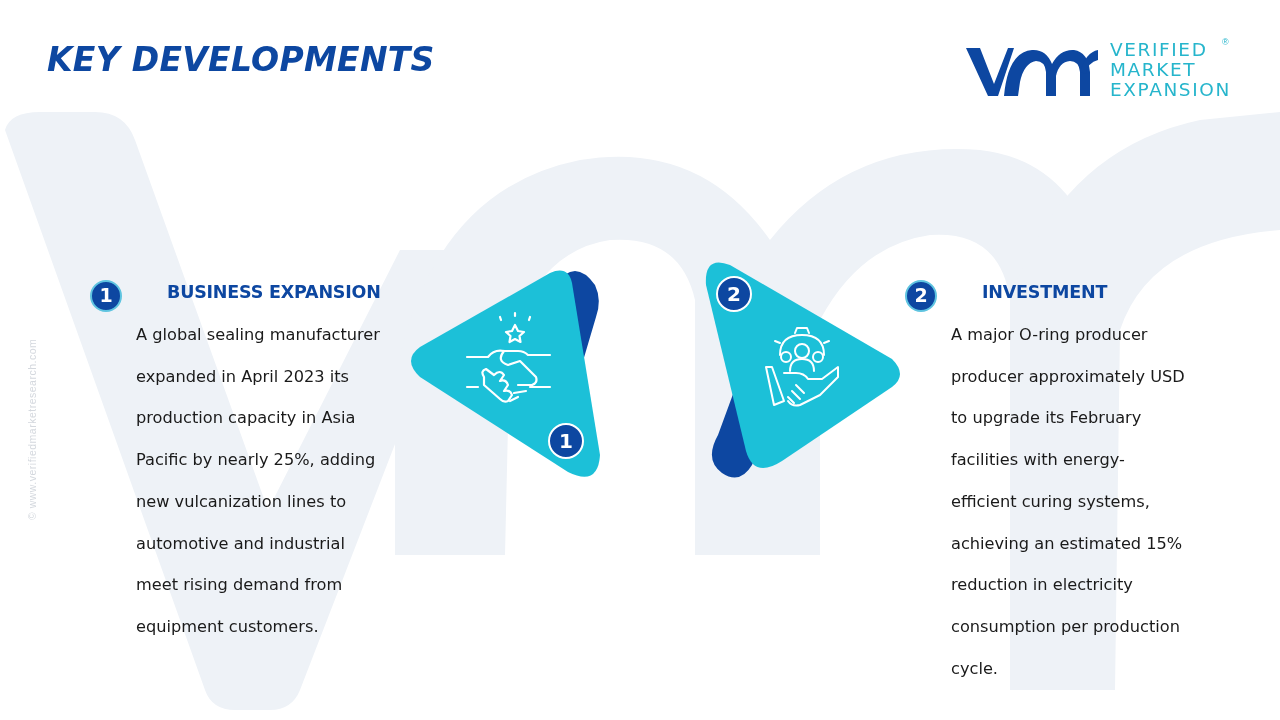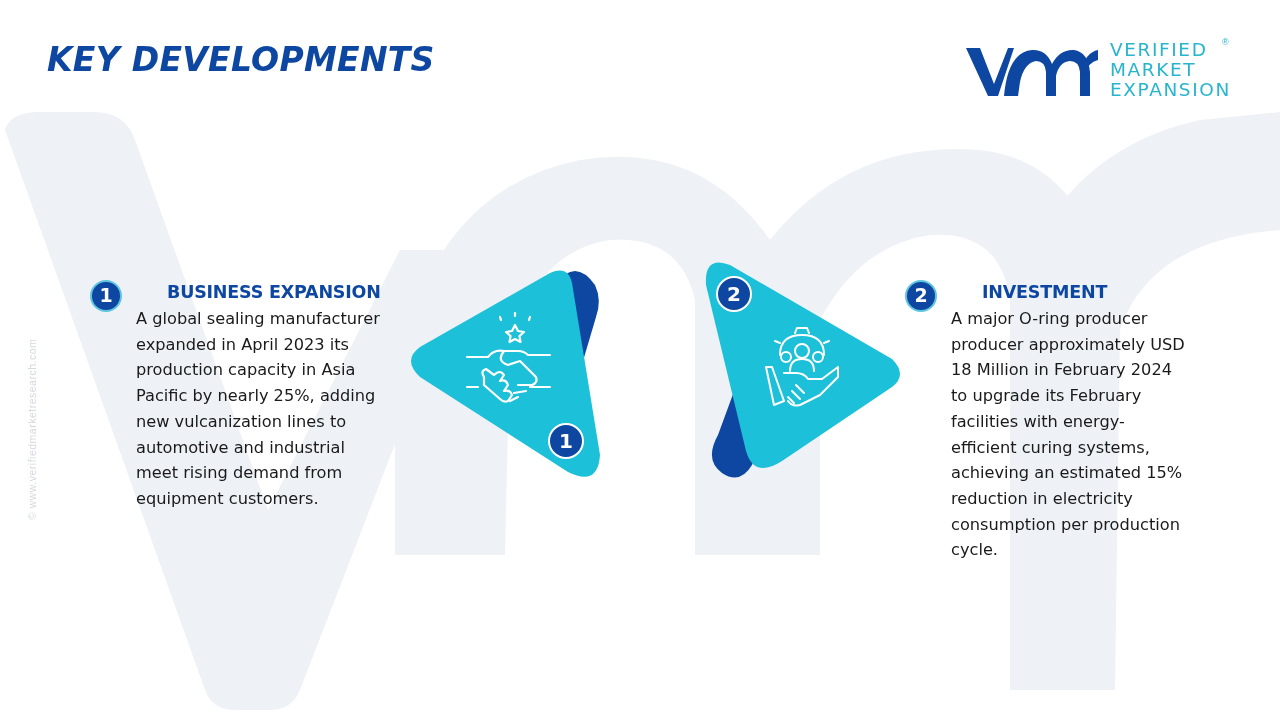--- a/index.html
+++ b/index.html
@@ -40,21 +40,21 @@
   }
   .dev-title {
     position: absolute; left: 46px; top: 2px;
     font-family: "DejaVu Sans", sans-serif; font-weight: bold; font-size: 17.5px; color: #0d47a1;
     letter-spacing: -0.2px; white-space: nowrap; margin-left: 31px;
   }
   .dev-body {
     position: absolute; left: 46px; top: 26px; width: 270px;
     font-family: "DejaVu Sans", sans-serif; font-size: 16.2px; line-height: 25.7px; color: #1a1a1a;
   }
-  .dev-body div { white-space: nowrap; }
+  .dev-body div { white-space: nowrap; margin-top: 16px; }
 
   .tri { position: absolute; z-index: 2; }
   .tri-1 { left: 400px; top: 255px; }
   .tri-2 { left: 700px; top: 255px; }
 
   .tri-badge {
     position: absolute; width: 36px; height: 36px; border-radius: 50%;
     background: #0d47a1; border: 2px solid #ffffff;
     color: #fff; font-weight: bold; font-size: 20px; line-height: 32px; text-align: center;
     font-family: "DejaVu Sans", sans-serif;
@@ -153,21 +153,20 @@
   </svg>
   <div class="tri-badge">2</div>
 </div>
 
 <div class="dev dev-2">
   <div class="num-badge">2</div>
   <div class="dev-title">INVESTMENT</div>
   <div class="dev-body">
     <div>A major O-ring producer</div>
     <div>producer approximately USD</div>
-    <div>18 Million in February 2024</div>
     <div>to upgrade its February</div>
     <div>facilities with energy-</div>
     <div>efficient curing systems,</div>
     <div>achieving an estimated 15%</div>
     <div>reduction in electricity</div>
     <div>consumption per production</div>
     <div>cycle.</div>
   </div>
 </div>
 

